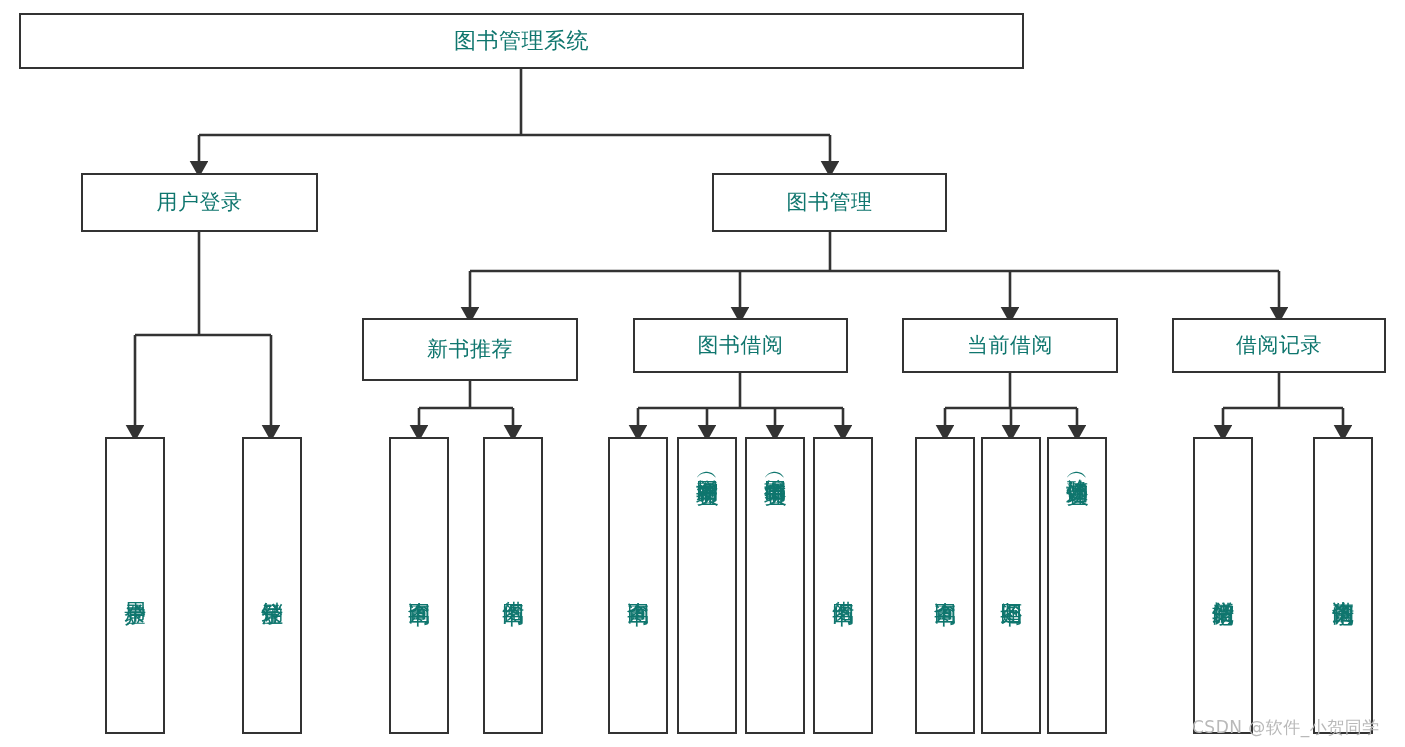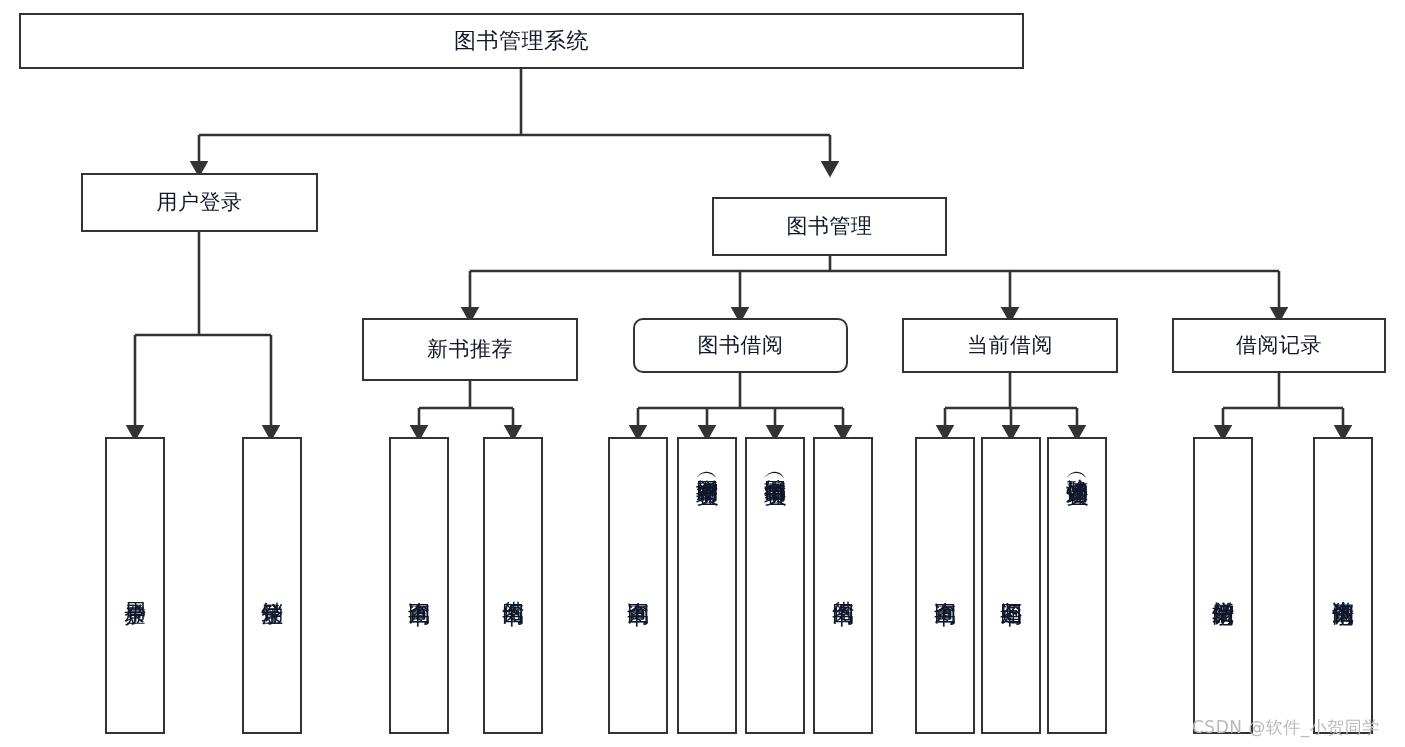--- a/index.html
+++ b/index.html
@@ -27,21 +27,21 @@
     pointer-events: none;
   }
   .node {
     position: absolute;
     box-sizing: border-box;
     border: 2px solid #333333;
     background: #ffffff;
     display: flex;
     align-items: center;
     justify-content: center;
-    color: #0f172a;
+    color: #0f766e;
   }
   .node .lbl {
     display: block;
     text-align: center;
     line-height: 1.18;
     letter-spacing: 0.5px;
   }
   
   .node.h .lbl {
     font-size: 21px;
@@ -132,29 +132,29 @@
   </svg>
 
   <div class="node h root" style="left:19px; top:13px; width:1005px; height:56px;">
     <span class="lbl">图书管理系统</span>
   </div>
 
   <div class="node h" style="left:81px; top:173px; width:237px; height:59px;">
     <span class="lbl">用户登录</span>
   </div>
 
-  <div class="node h" style="left:712px; top:173px; width:235px; height:59px;margin-top:24px;">
+  <div class="node h" style="left:712px; top:173px; width:235px; height:59px;">
     <span class="lbl">图书管理</span>
   </div>
 
   <div class="node h" style="left:362px; top:318px; width:216px; height:63px;">
     <span class="lbl">新书推荐</span>
   </div>
 
-  <div class="node h" style="left:633px; top:318px; width:215px; height:55px;border-radius:10px;">
+  <div class="node h" style="left:633px; top:318px; width:215px; height:55px;">
     <span class="lbl">图书借阅</span>
   </div>
 
   <div class="node h" style="left:1172px; top:318px; width:214px; height:55px;">
     <span class="lbl">借阅记录</span>
   </div>
 
   <div class="node h" style="left:902px; top:318px; width:216px; height:55px;">
     <span class="lbl">当前借阅</span>
   </div>

